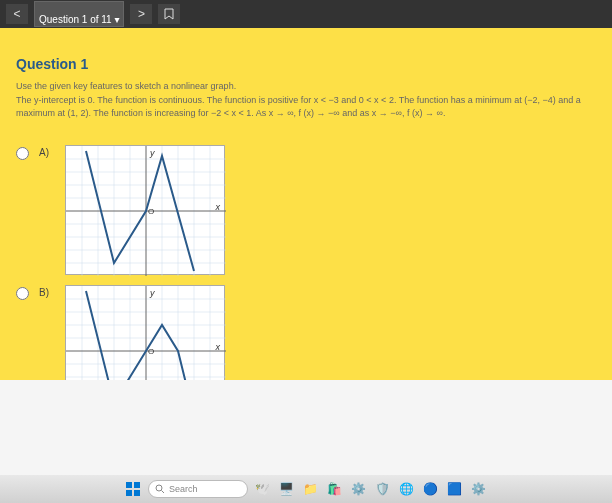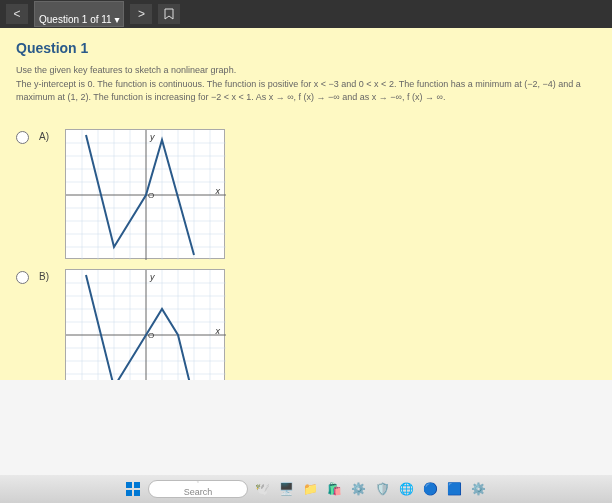--- a/index.html
+++ b/index.html
@@ -1,31 +1,31 @@
 <!DOCTYPE html>
 <html><head>
   <meta charset="utf-8">
   <style>
     * { box-sizing: border-box; margin: 0; padding: 0; }
     body { font-family: Arial, sans-serif; background: #f5f5f5; width: 612px; height: 503px; overflow: hidden; position: relative; }
     .top-bar { background: #333; height: 28px; display: flex; align-items: center; padding: 0 6px; gap: 6px; }
     .nav-btn { background: #444; color: #ddd; border: none; width: 22px; height: 20px; display: flex; align-items: center; justify-content: center; cursor: pointer; font-size: 12px; }
     .question-select { background: #555; color: #fff; border: 1px solid #666; height: 20px; font-size: 10px; padding: 12px 4px; min-width: 90px; }
-    .main-content { background: #fef9c3; padding: 12px 16px; height: 352px; overflow: hidden; }
+    .main-content { background: #fde047; padding: 28px 16px; height: 352px; overflow: hidden; }
     .q-title { font-size: 14px; font-weight: bold; color: #2a5a8a; margin-bottom: 8px; }
     .q-text { font-size: 9px; color: #666; line-height: 1.5; margin-bottom: 24px; }
     .option-row { display: flex; align-items: flex-start; gap: 10px; margin-bottom: 10px; }
     .option-radio { margin-top: 2px; }
     .option-label { font-size: 10px; color: #444; margin-top: 2px; min-width: 16px; }
     .graph-box { border: 1px solid #aaa; background: #fff; position: relative; }
     .graph-a, .graph-b { width: 160px; height: 130px; }
     .graph-c { width: 160px; height: 30px; overflow: hidden; }
     .taskbar { position: absolute; bottom: 0; left: 0; right: 0; height: 28px; background: linear-gradient(to bottom, #e8e8e8, #d0d0d0); display: flex; align-items: center; justify-content: center; gap: 6px; padding: 0 8px; }
     .taskbar-icon { width: 18px; height: 18px; display: flex; align-items: center; justify-content: center; font-size: 12px; }
-    .search-box { background: #fff; border: 1px solid #bbb; border-radius: 12px; height: 18px; width: 100px; font-size: 9px; padding: 0 6px; display: flex; align-items: center; gap: 4px; color: #888; flex-direction: column; }
+    .search-box { background: #fff; border: 1px solid #bbb; border-radius: 12px; height: 18px; width: 100px; font-size: 9px; padding: 0 6px; display: flex; align-items: center; gap: 4px; color: #888; }
     .axis-label { position: absolute; font-size: 9px; font-style: italic; color: #333; }
   </style>
 </head>
 <body>
 
 <div class="top-bar">
   <button class="nav-btn">&lt;</button>
   <div class="question-select">
     <span>Question 1 of 11</span>
     <span> ▾</span>

